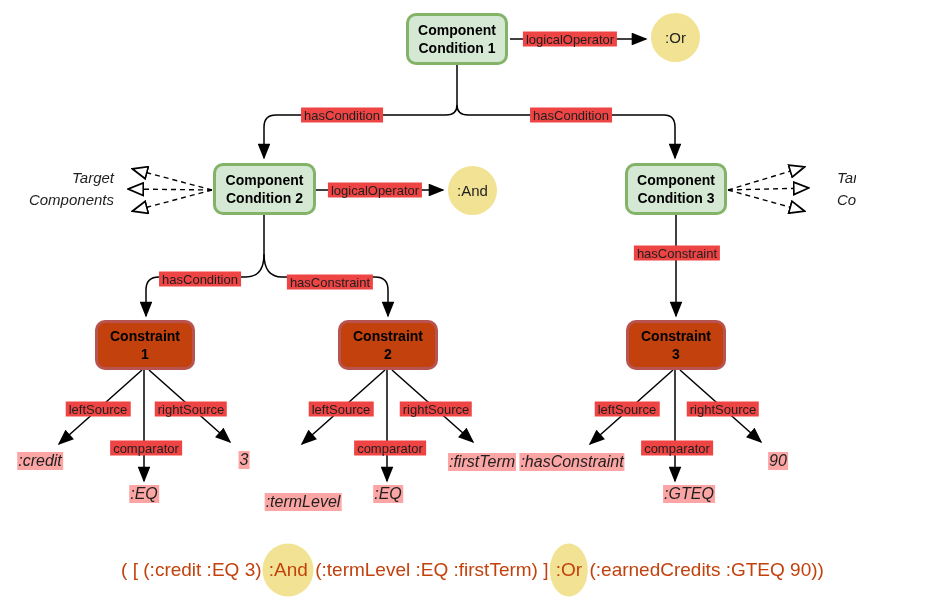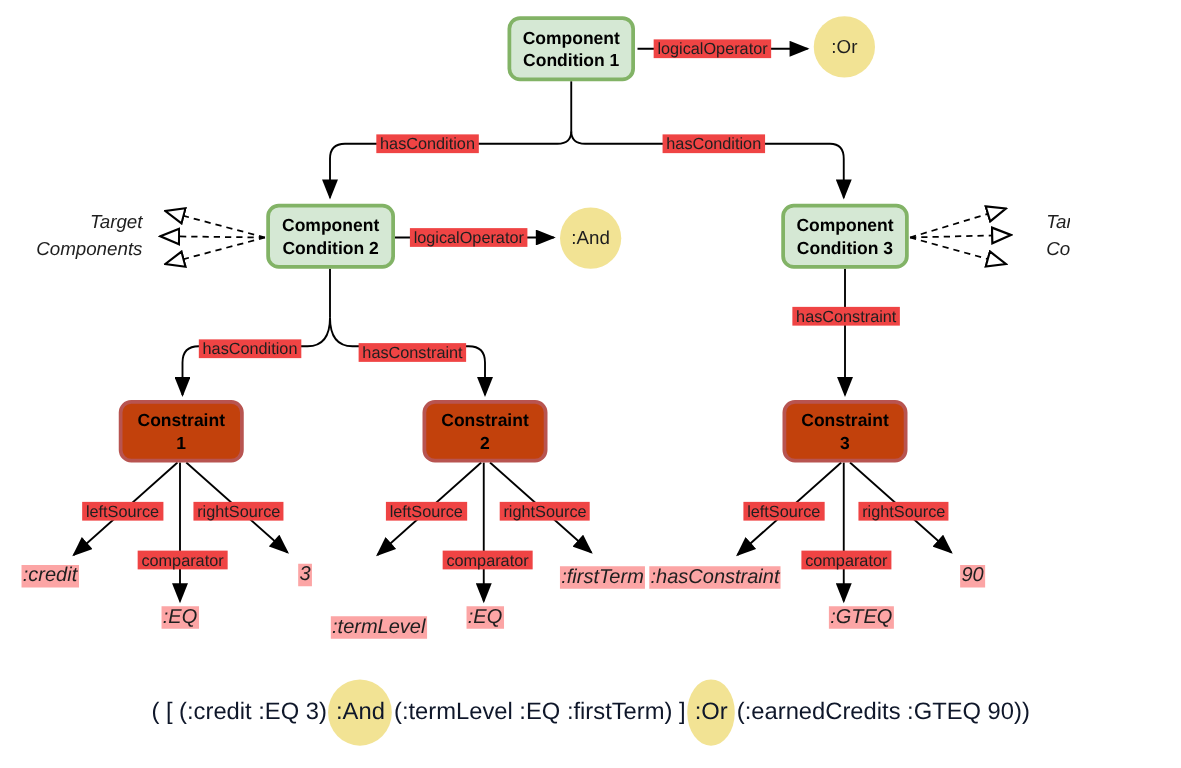--- a/index.html
+++ b/index.html
@@ -34,21 +34,21 @@
   }
   .target {
     position:absolute; font-style:italic; font-size:15px; line-height:1.45;
     white-space:pre-line; color:#1f1f1f;
   }
   .target.left  { left:18px;  top:167px; width:96px; text-align:right; }
   .target.right { left:837px; top:167px; width:96px; text-align:left; }
 
   .formula {
     position:absolute; left:0; top:570px; width:945px; transform:translateY(-50%);
-    text-align:center; font-size:19px; color:#0f172a; white-space:nowrap;
+    text-align:center; font-size:19px; color:#c2410c; white-space:nowrap;
   }
   .hl { position:relative; z-index:0; padding:0 2px; }
   .hl::before {
     content:""; position:absolute; left:50%; top:50%; transform:translate(-50%,-50%);
     width:calc(100% + 8px); height:53px; background:#f2e394; border-radius:50%; z-index:-1;
   }
 </style>
 </head>
 <body>
 

